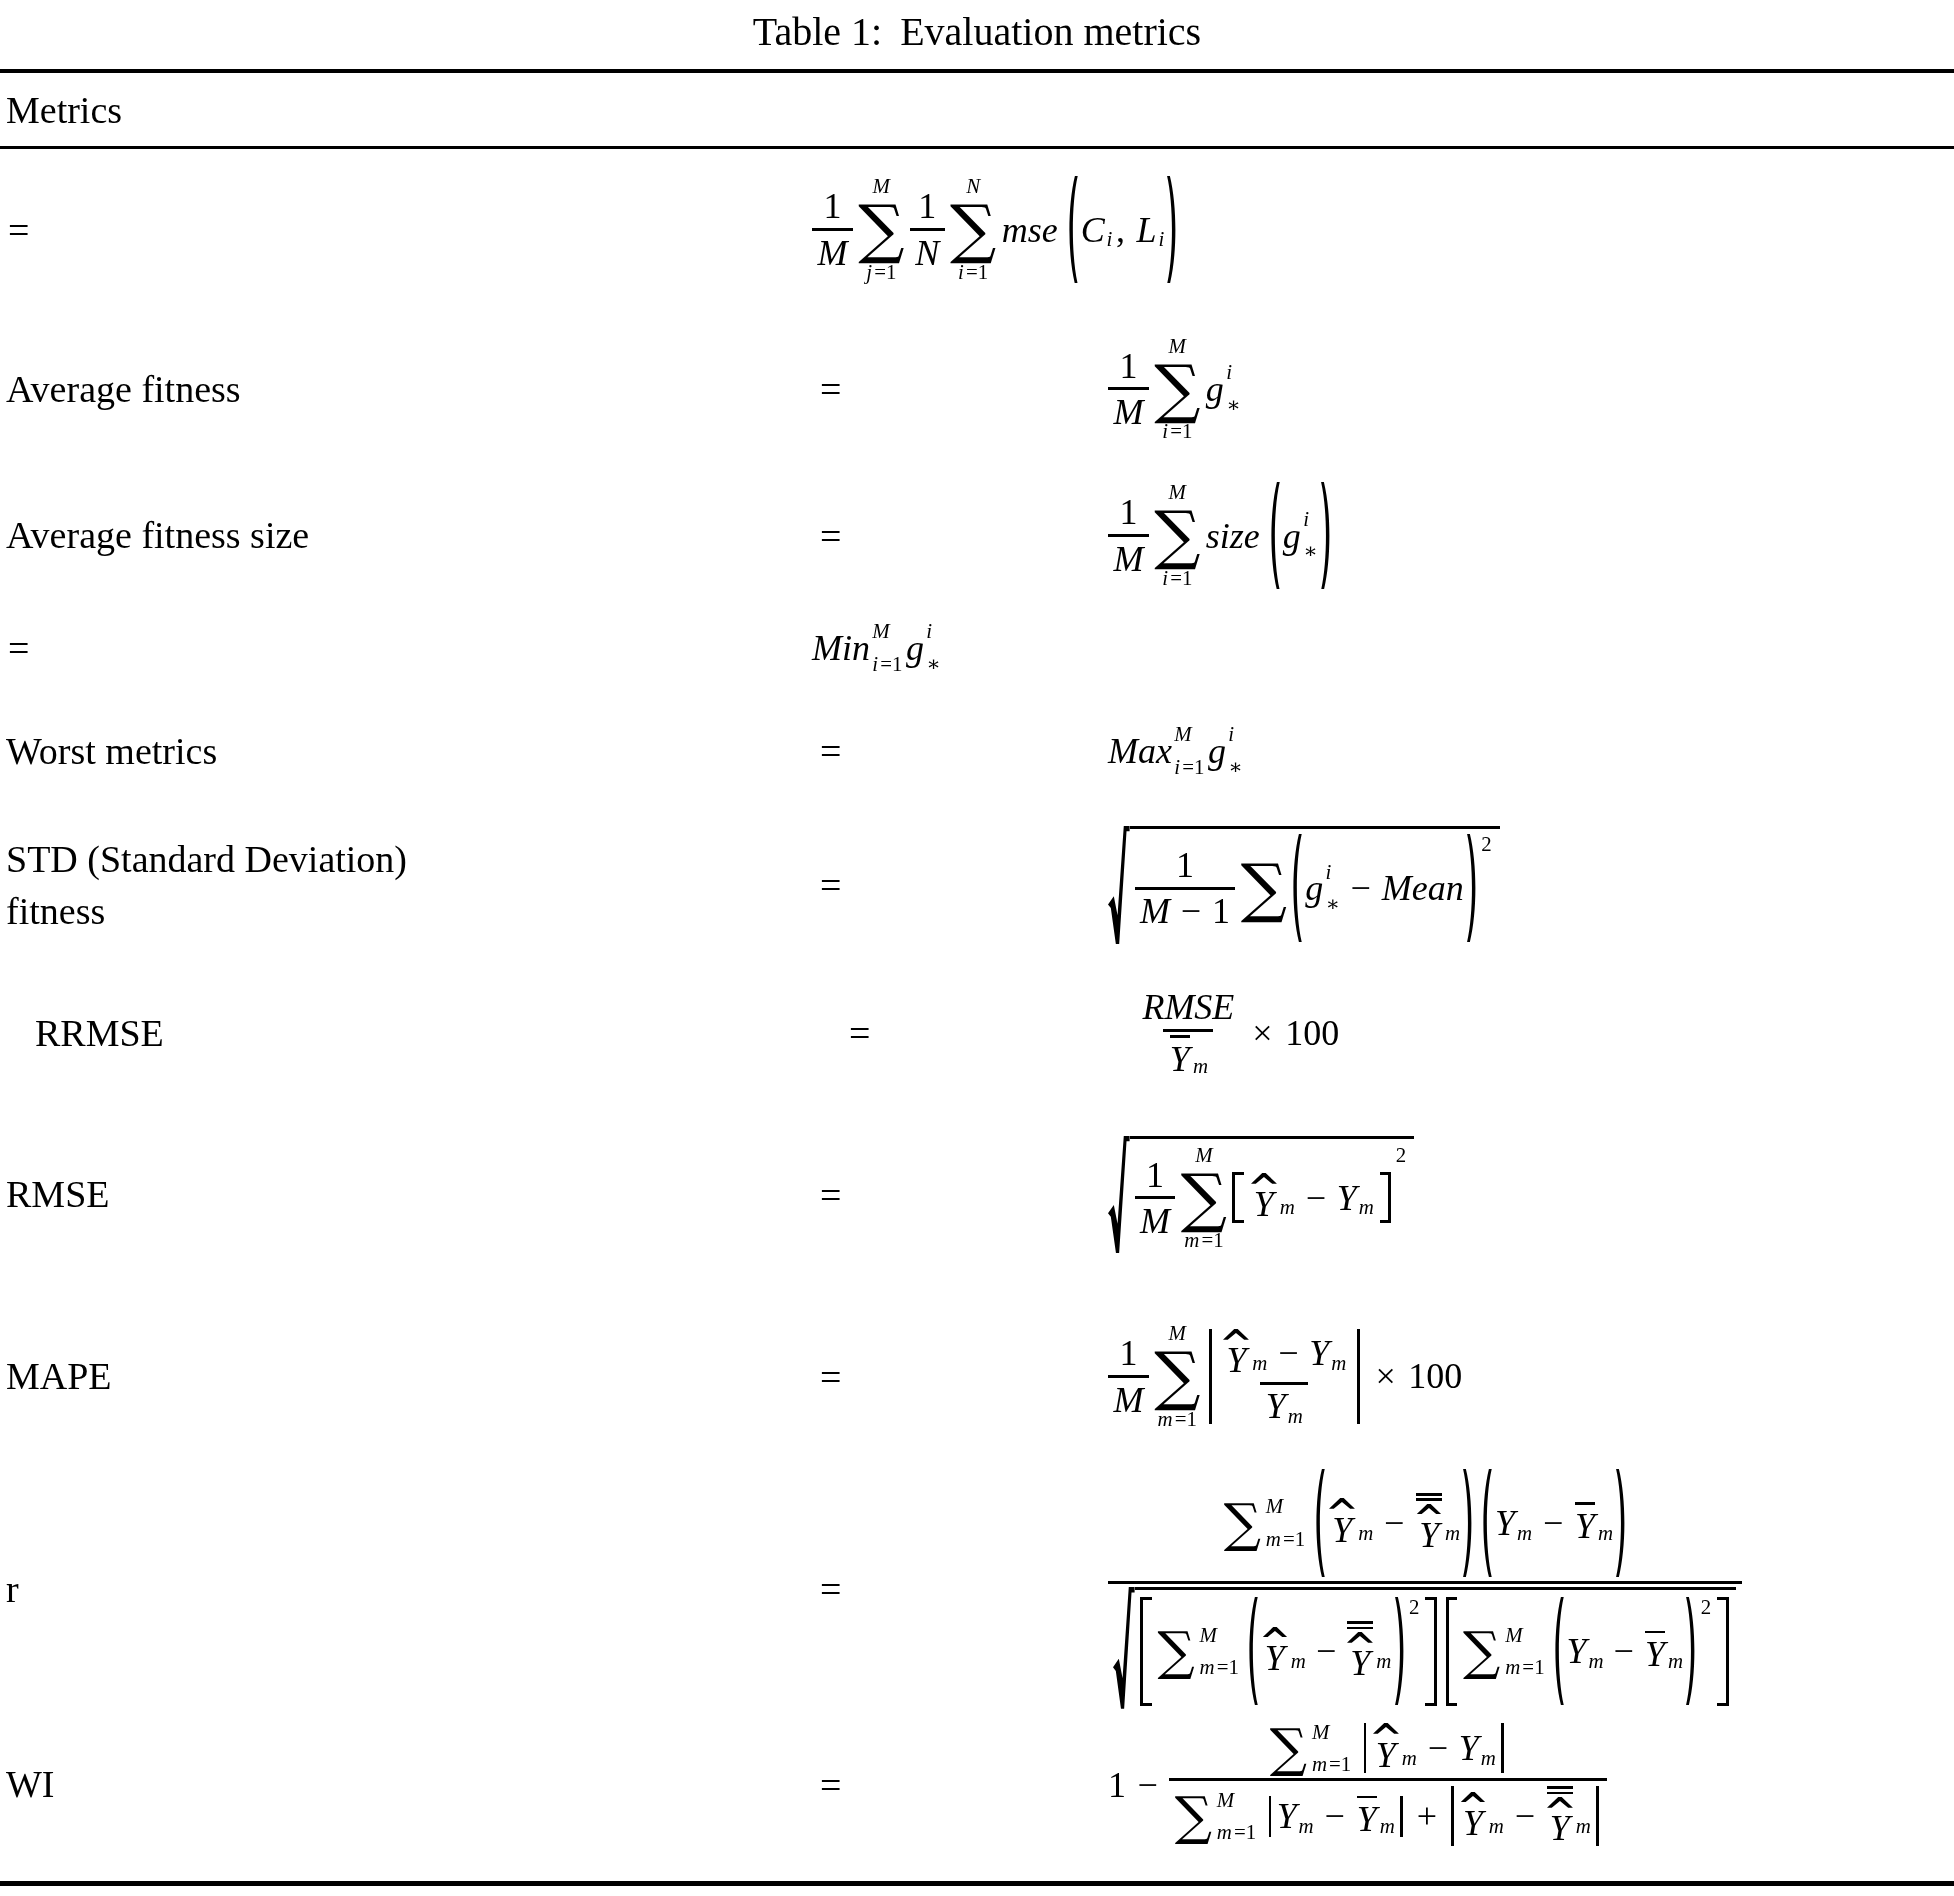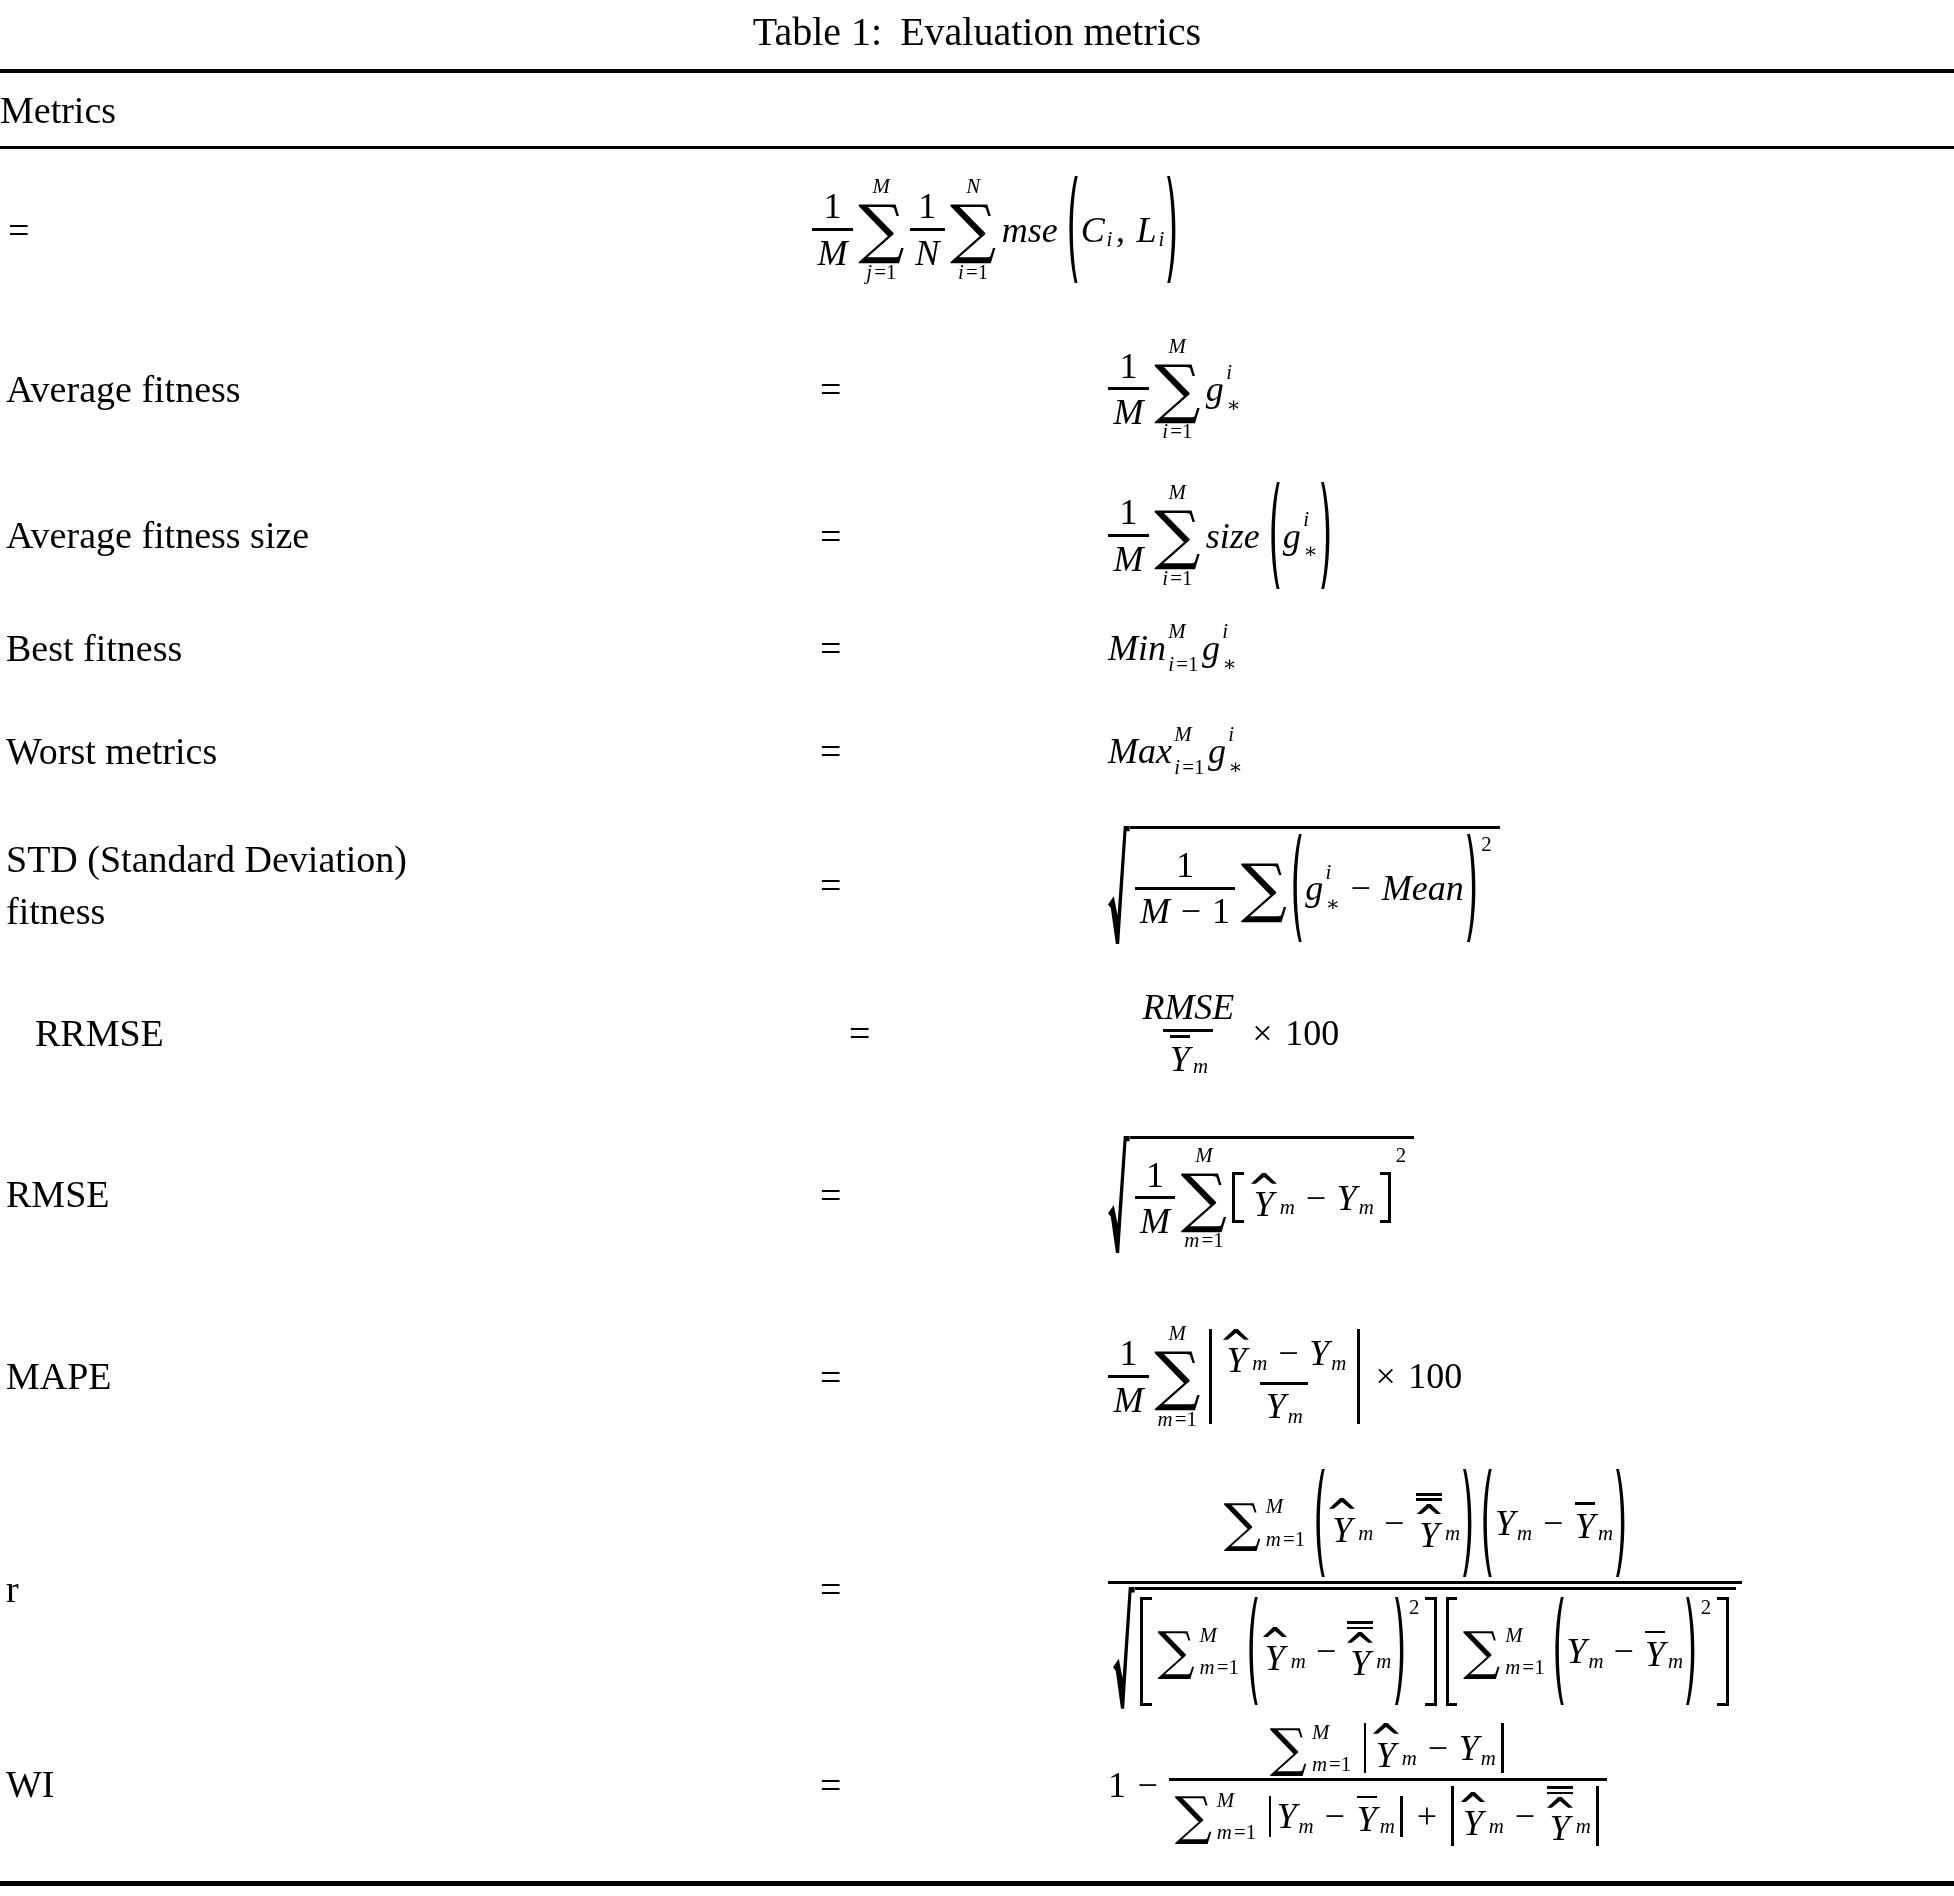--- a/index.html
+++ b/index.html
@@ -6,21 +6,21 @@
   .page{position:relative;width:1954px;height:1896px;background:#fff;color:#000;
         font-family:"Liberation Serif","DejaVu Serif","DejaVu Sans",serif;overflow:hidden;}
   .title{height:69px;box-sizing:border-box;padding-top:10px;text-align:center;font-size:40px;line-height:1.1;}
   .title .cap-label{font-weight:normal;}
   .title .cap-text{margin-left:0.45em;}
   .rule{background:#000;width:100%;}
   .rule.top{height:4px;}
   .rule.mid{height:3px;}
   .rule.bot{height:5px;}
   .hdr{display:grid;grid-template-columns:1123px 1fr;height:73px;align-items:center;font-size:38px;}
-  .hdr .hcell{}
+  .hdr .hcell{padding-left:6px;}
   .trow{display:grid;grid-template-columns:812px 296px 1fr;align-items:center;}
   .lbl{font-size:38px;padding-left:6px;line-height:1.38;white-space:pre-line;}
   .eqs{font-size:38px;padding-left:8px;}
   .eqn{font-size:36px;display:flex;align-items:center;line-height:1;}
 
   
   .mr{display:inline-flex;align-items:center;column-gap:0.1em;}
   .mt{white-space:pre;}
   .it{font-style:italic;}
   .msp{display:inline-block;height:1px;}
@@ -249,21 +249,20 @@
               <span class="pwrap">
                 <svg viewBox="0 0 10 100" preserveAspectRatio="none">
                   <path fill="#000" d="M1,0 C7,26 7,74 1,100 L3.6,100 C10.4,72 10.4,28 3.6,0 Z"></path>
                 </svg>
               </span>
             </span>
           </span>
         </div>
       </div>
       <div class="trow" style="height: 90px;">
-        <div class="lbl">Best fitness</div>
         <div class="eqs">=</div>
         <div class="eqn">
           <span class="mr">
             <span class="mr" style="column-gap: 0.03em;">
               <span class="mr">
                 <span class="mt it">Min</span>
               </span>
               <span class="mstk">
                 <span><span class="mr">
                     <span class="mt it">M</span>

